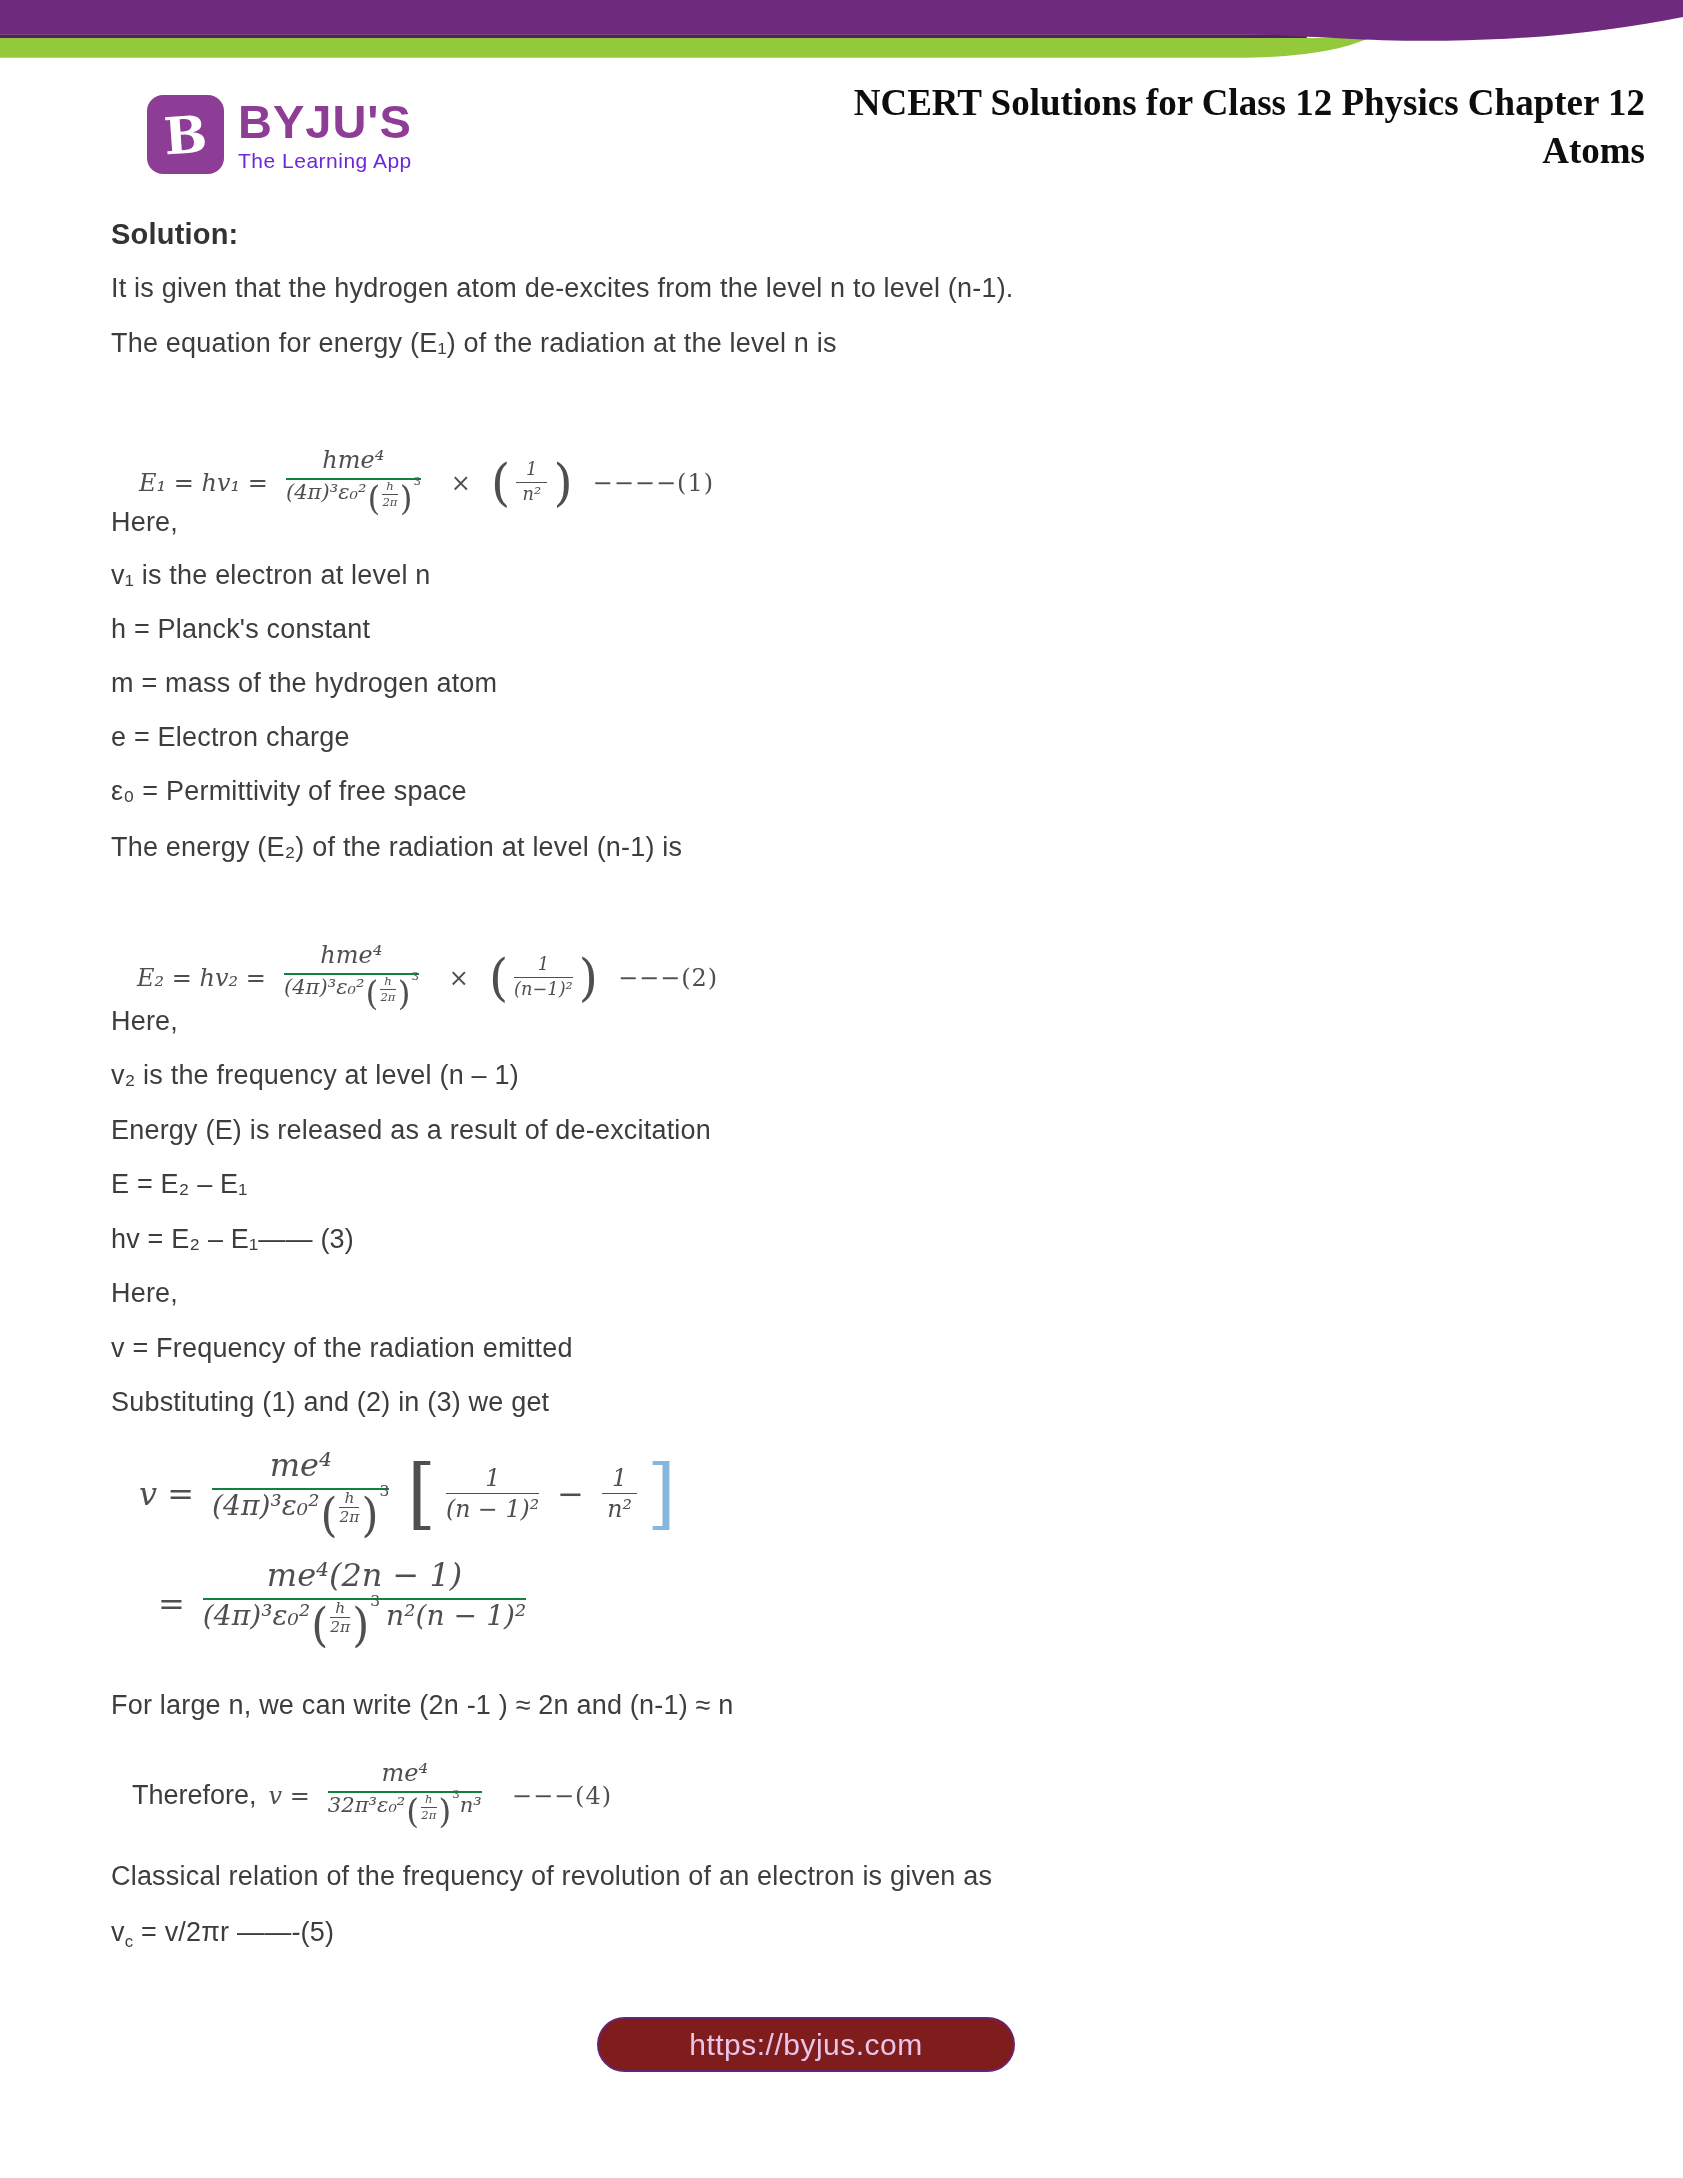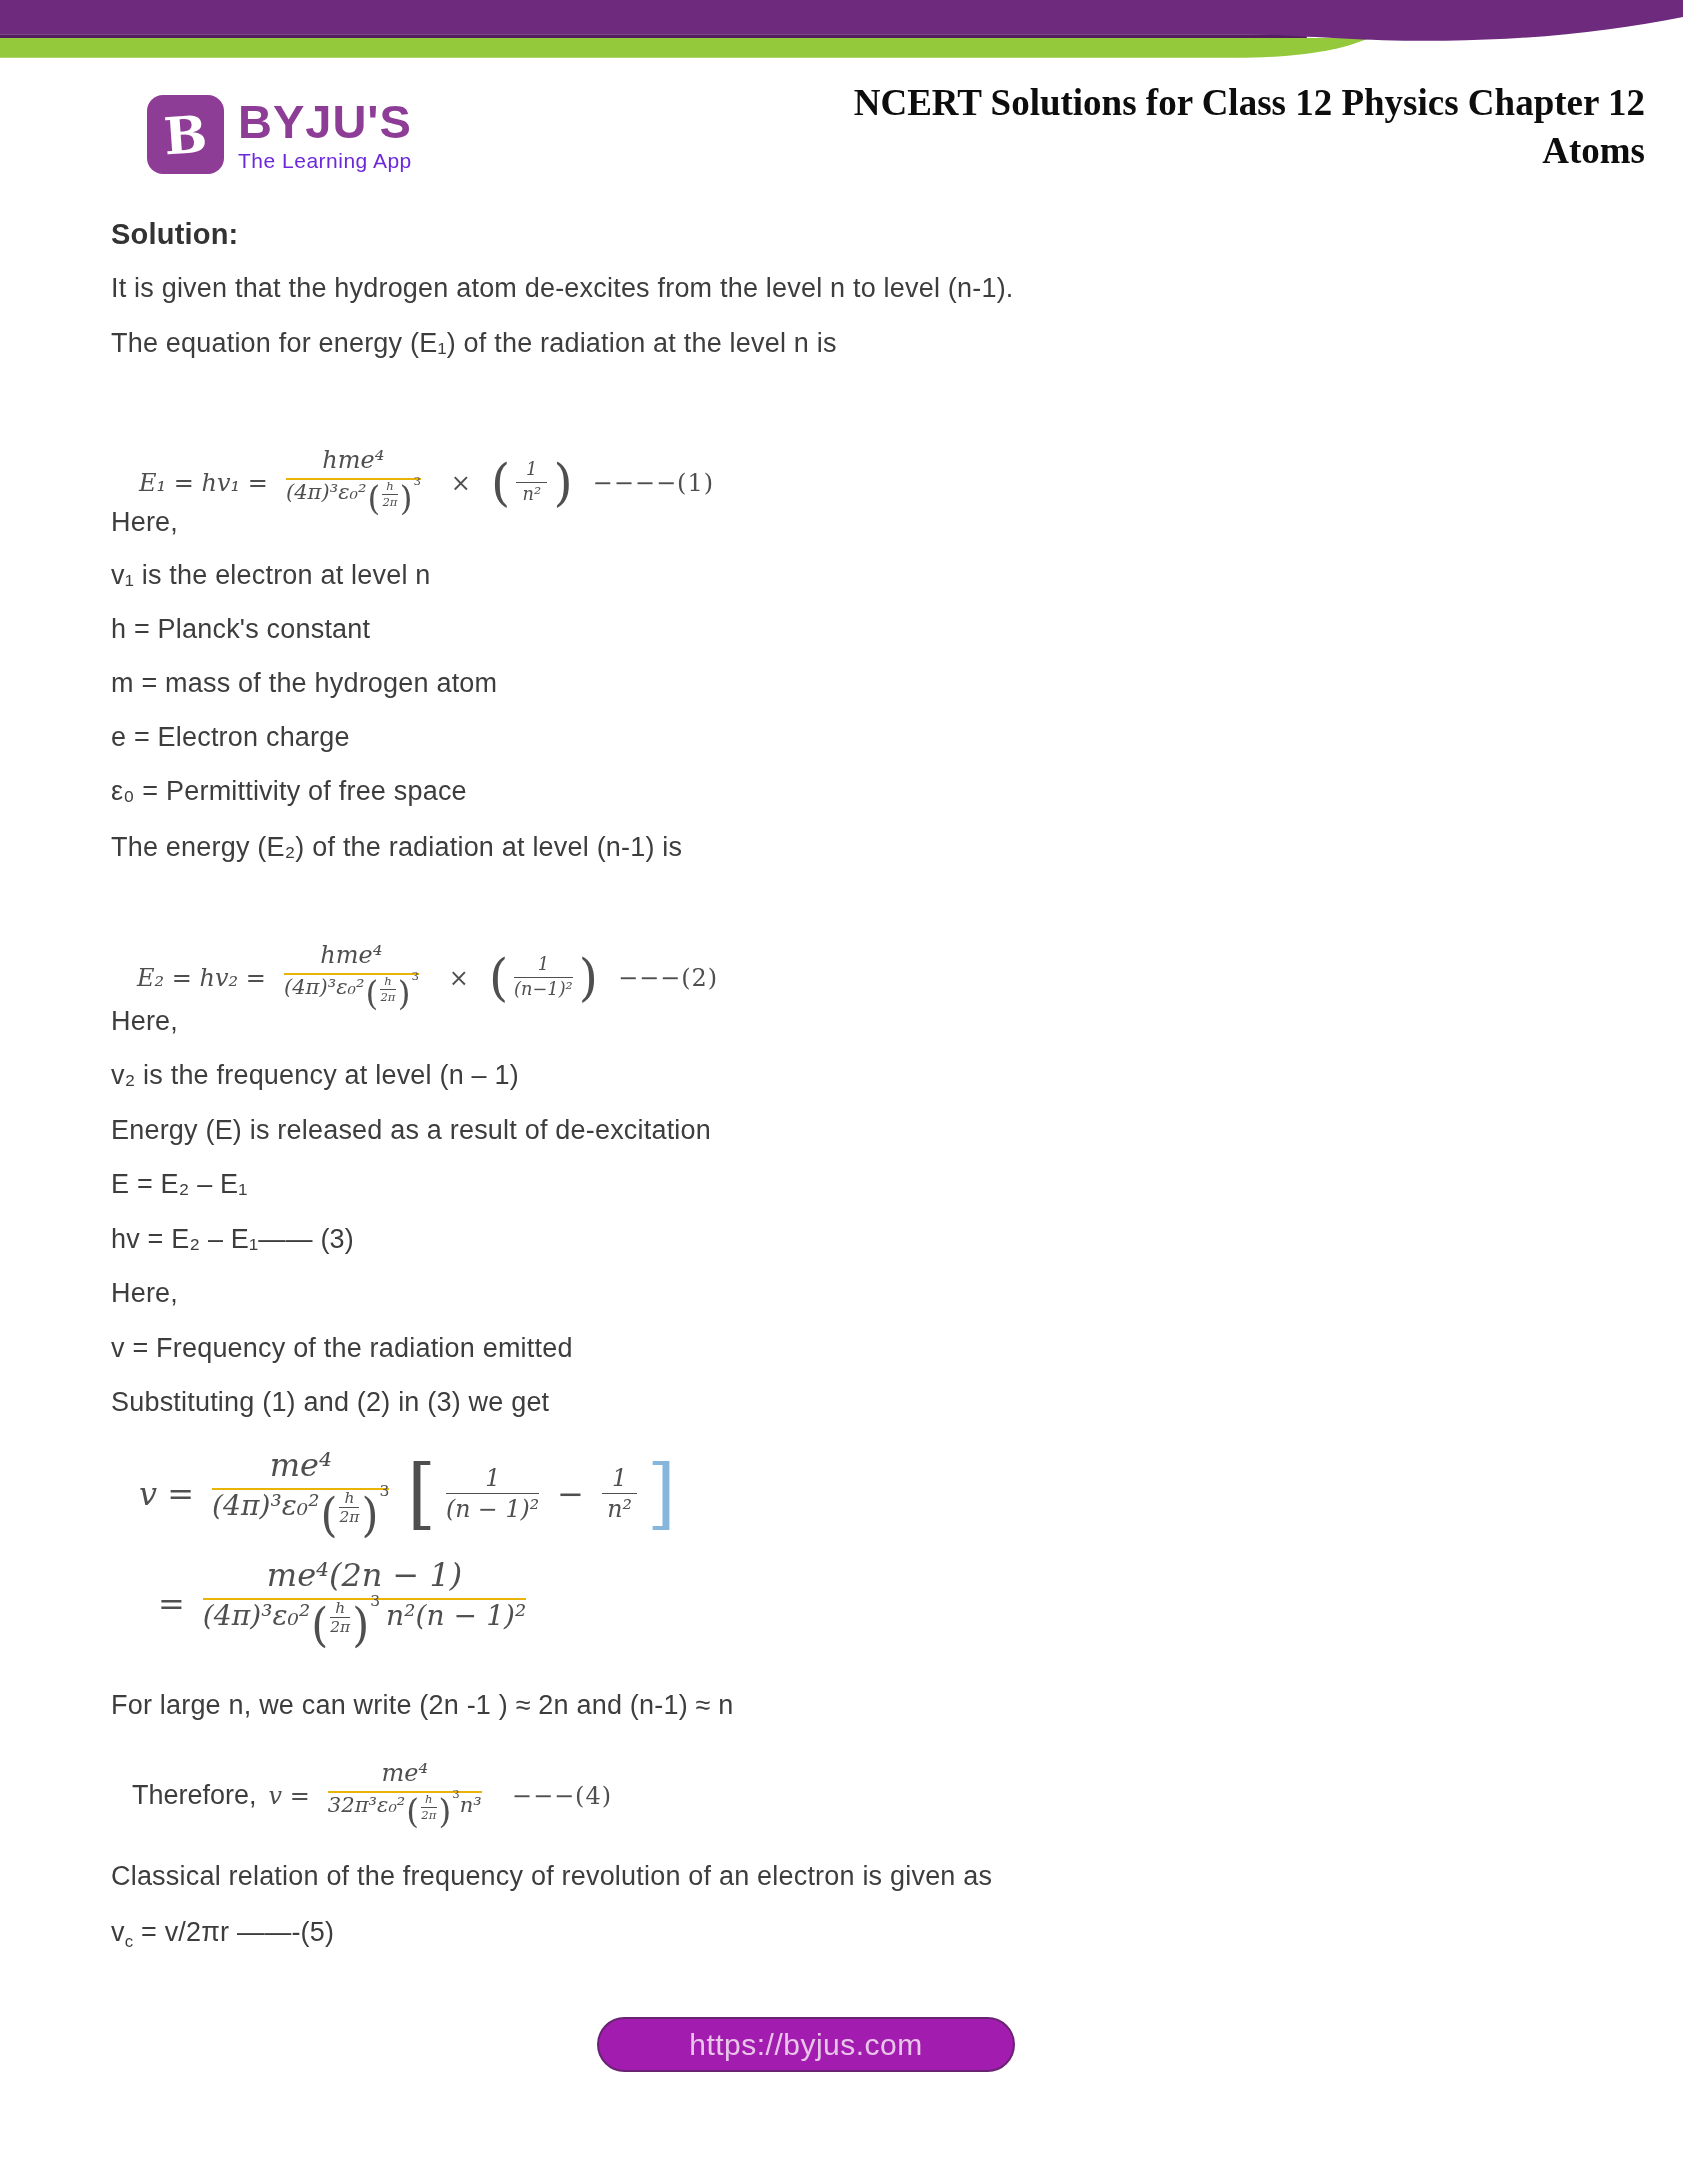--- a/index.html
+++ b/index.html
@@ -29,42 +29,42 @@
   .subc{font-size:0.62em;}
 
   
   .eq{position:absolute;display:flex;align-items:center;white-space:nowrap;
       font-family:"DejaVu Serif",serif;font-style:italic;color:#4f4f4f;}
   .eq-std{font-size:24px;margin-top:45px;}
   .eq-big{font-size:32px;}
   .eq-small{font-size:24px;margin-top:21px;}
   .lhs{margin-right:6px;}
   .frac{display:inline-flex;flex-direction:column;align-items:center;margin:0 12px;line-height:1.15;}
-  .frac>.fnum{border-bottom:2px solid #eab308;padding:0 16px 4px;align-self:stretch;text-align:center;}
+  .frac>.fnum{border-bottom:2px solid #15803d;padding:0 16px 4px;align-self:stretch;text-align:center;}
   .frac>.fden{display:inline-flex;font-size:0.88em;}
   .sfrac{display:inline-flex;flex-direction:column;align-items:center;font-size:0.55em;line-height:1.05;margin:0 1px;}
   .sfrac>.fnum2{border-bottom:1.5px solid #4f4f4f;padding:0 4px 1px;align-self:stretch;text-align:center;}
   .sfrac>.fden2{padding-top:1px;}
   .mfrac{display:inline-flex;flex-direction:column;align-items:center;font-size:0.74em;line-height:1.1;margin:0 4px;}
   .mfrac>.fnum2{border-bottom:1.8px solid #4f4f4f;padding:0 10px 2px;align-self:stretch;text-align:center;}
   .mfrac>.fden2{padding-top:2px;}
   .bigp{font-style:normal;font-size:1.55em;transform:scaleY(1.05);margin:0 1px;}
   .bigp2{font-style:normal;font-size:2.05em;font-weight:300;transform:scaleY(1.02);margin:0 2px;}
   .bigb{font-style:normal;font-size:2.3em;font-weight:300;transform:scaleY(1.05);margin:0 6px;}
   .bigb-blue{color:#86b6dc;}
   .psup{font-size:0.55em;align-self:flex-start;margin-top:-0.45em;font-style:normal;}
   .times{font-style:normal;margin:0 18px;}
   .minus{font-style:normal;margin:0 14px;}
   .tail{font-style:normal;margin-left:18px;letter-spacing:1px;}
   .intro{font-family:"Liberation Sans","DejaVu Sans",sans-serif;font-style:normal;color:#3d3d3d;
          font-size:27px;margin-right:12px;}
 
   
   .footer-btn{position:absolute;left:597px;top:2017px;width:418px;height:55px;
-              background:#a21caf;border-radius:28px;display:flex;align-items:center;
+              background:#7f1d1d;border-radius:28px;display:flex;align-items:center;
               justify-content:center;text-decoration:none;border:2px solid #6a2373;box-sizing:border-box;}
   .footer-btn span{color:#e9c4e9;font-size:30px;letter-spacing:0.5px;}
 </style>
 </head>
 <body>
 
 <div class="page">
 
   <svg class="header-svg" width="1683" height="119" viewBox="0 0 1700 120">
     <rect x="0" y="34.5" width="1320" height="4" fill="#551e60"></rect>

